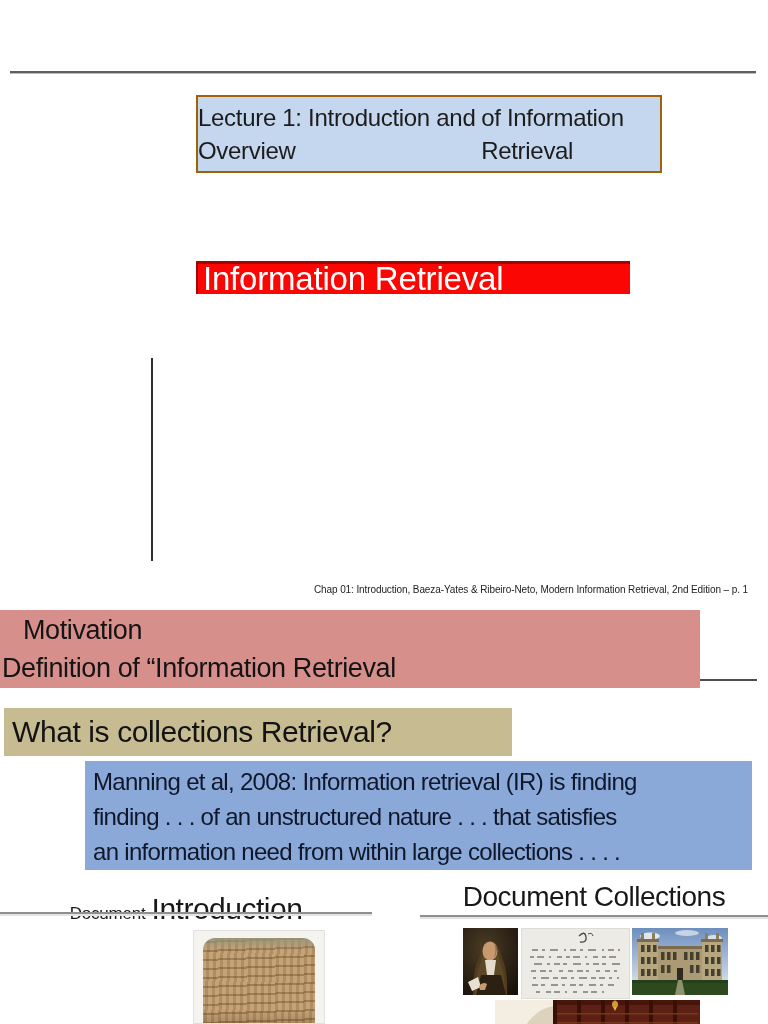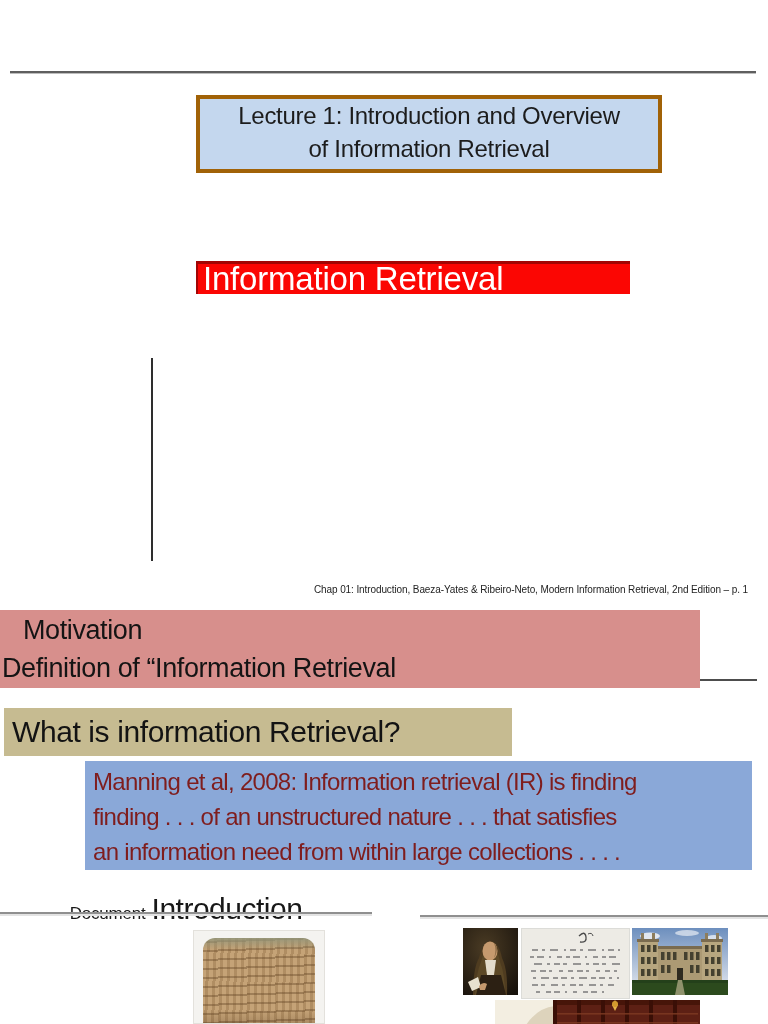--- a/index.html
+++ b/index.html
@@ -8,22 +8,22 @@
     overflow:hidden; font-family:"Liberation Sans", sans-serif; color:#1b1b1b;
   }
   .abs { position:absolute; }
 
   
   .top-rule { left:10px; top:71px; width:746px; height:3px;
     background:linear-gradient(180deg,#5f5f5f 0 66%,#bdbdbd 66%); }
 
   
   .lecture-box { left:196px; top:95px; width:466px; height:78px;
-    background:#c4d7ee; border:4px solid #a16207; box-sizing:border-box;
-    display:flex; flex-direction:column; align-items:center;
+    background:#c4d7ee; border:2px solid #a16207; box-sizing:border-box;
+    display:flex; justify-content:center; align-items:center;
     font-size:24px; line-height:33px; color:#1c1c1c; letter-spacing:-0.3px; }
 
   
   .red-banner { left:196px; top:261px; width:434px; height:33px; box-sizing:border-box;
     background:#fb0603; border-top:3px solid #a30504; border-left:2px solid #a30504;
     display:flex; align-items:center; padding-left:5px;
     color:#ffffff; font-size:33px; letter-spacing:-0.2px; }
 
   .v-line { left:151px; top:358px; width:2px; height:203px; background:#2e2e2e; }
 
@@ -38,21 +38,21 @@
   .side-rule { left:700px; top:679px; width:57px; height:2px; background:#4d4d4d; }
 
   
   .question-box { left:4px; top:708px; width:508px; height:48px; background:#c6bb91;
     display:flex; align-items:center; padding-left:8px; box-sizing:border-box;
     font-size:30px; color:#131313; letter-spacing:-0.4px; }
 
   
   .definition-box { left:85px; top:761px; width:667px; height:109px; background:#8aa8d8;
     box-sizing:border-box; padding:3px 0 0 8px;
-    font-size:24px; line-height:35px; color:#7f1d1d; letter-spacing:-0.7px; }
+    font-size:24px; line-height:35px; color:#0f172a; letter-spacing:-0.7px; }
 
   
   .heading-left { left:0; top:876px; width:372px; display:flex; align-items:baseline;
     justify-content:center; gap:6px; color:#181818;margin-top:16px; }
   .heading-left .small { font-size:17px; letter-spacing:-0.2px; }
   .heading-left .large { font-size:30px; letter-spacing:-0.5px; }
   .rule-left { left:0; top:912px; width:372px; height:2px; background:#8f8f8f;
     box-shadow:0 2px 0 #e3e3e3; }
   .heading-right { left:420px; top:881px; width:348px; text-align:center;
     font-size:28px; letter-spacing:-0.5px; color:#181818; }
@@ -97,35 +97,36 @@
 
   <div class="abs citation">Chap 01: Introduction, Baeza-Yates &amp; Ribeiro-Neto, Modern Information Retrieval, 2nd Edition – p. 1</div>
 
   <div class="abs motivation-box" style="background-color: rgb(215, 143, 140);">
     <div class="motivation-line1">Motivation</div>
     <div class="motivation-line2">Definition of “Information Retrieval</div>
   </div>
   <div class="abs side-rule"></div>
 
   <div class="abs question-box" style="background-color: rgb(198, 187, 145);">
-    <span>What is information Retrieval?</span>
+    <span>What is collections Retrieval?</span>
   </div>
 
   <div class="abs definition-box" style="background-color: rgb(138, 168, 216);">
     <div>Manning et al, 2008: Information retrieval (IR) is finding</div>
     <div>finding . . . of an unstructured nature . . . that satisfies</div>
     <div>an information need from within large collections . . . .</div>
   </div>
 
   <div class="abs heading-left">
     <span class="small">Document</span>
     <span class="large">Introduction</span>
   </div>
   <div class="abs rule-left"></div>
 
+  <div class="abs heading-right">Document Collections</div>
   <div class="abs rule-right"></div>
 
   <div class="abs tablet-photo">
     <div class="tablet-body"></div>
   </div>
 
   <svg class="abs photo portrait-photo" width="55" height="67" viewBox="0 0 55 67">
     <defs>
       <radialGradient id="pgrad" cx="40%" cy="30%" r="85%">
         <stop offset="0" stop-color="#4a3b24"></stop>

